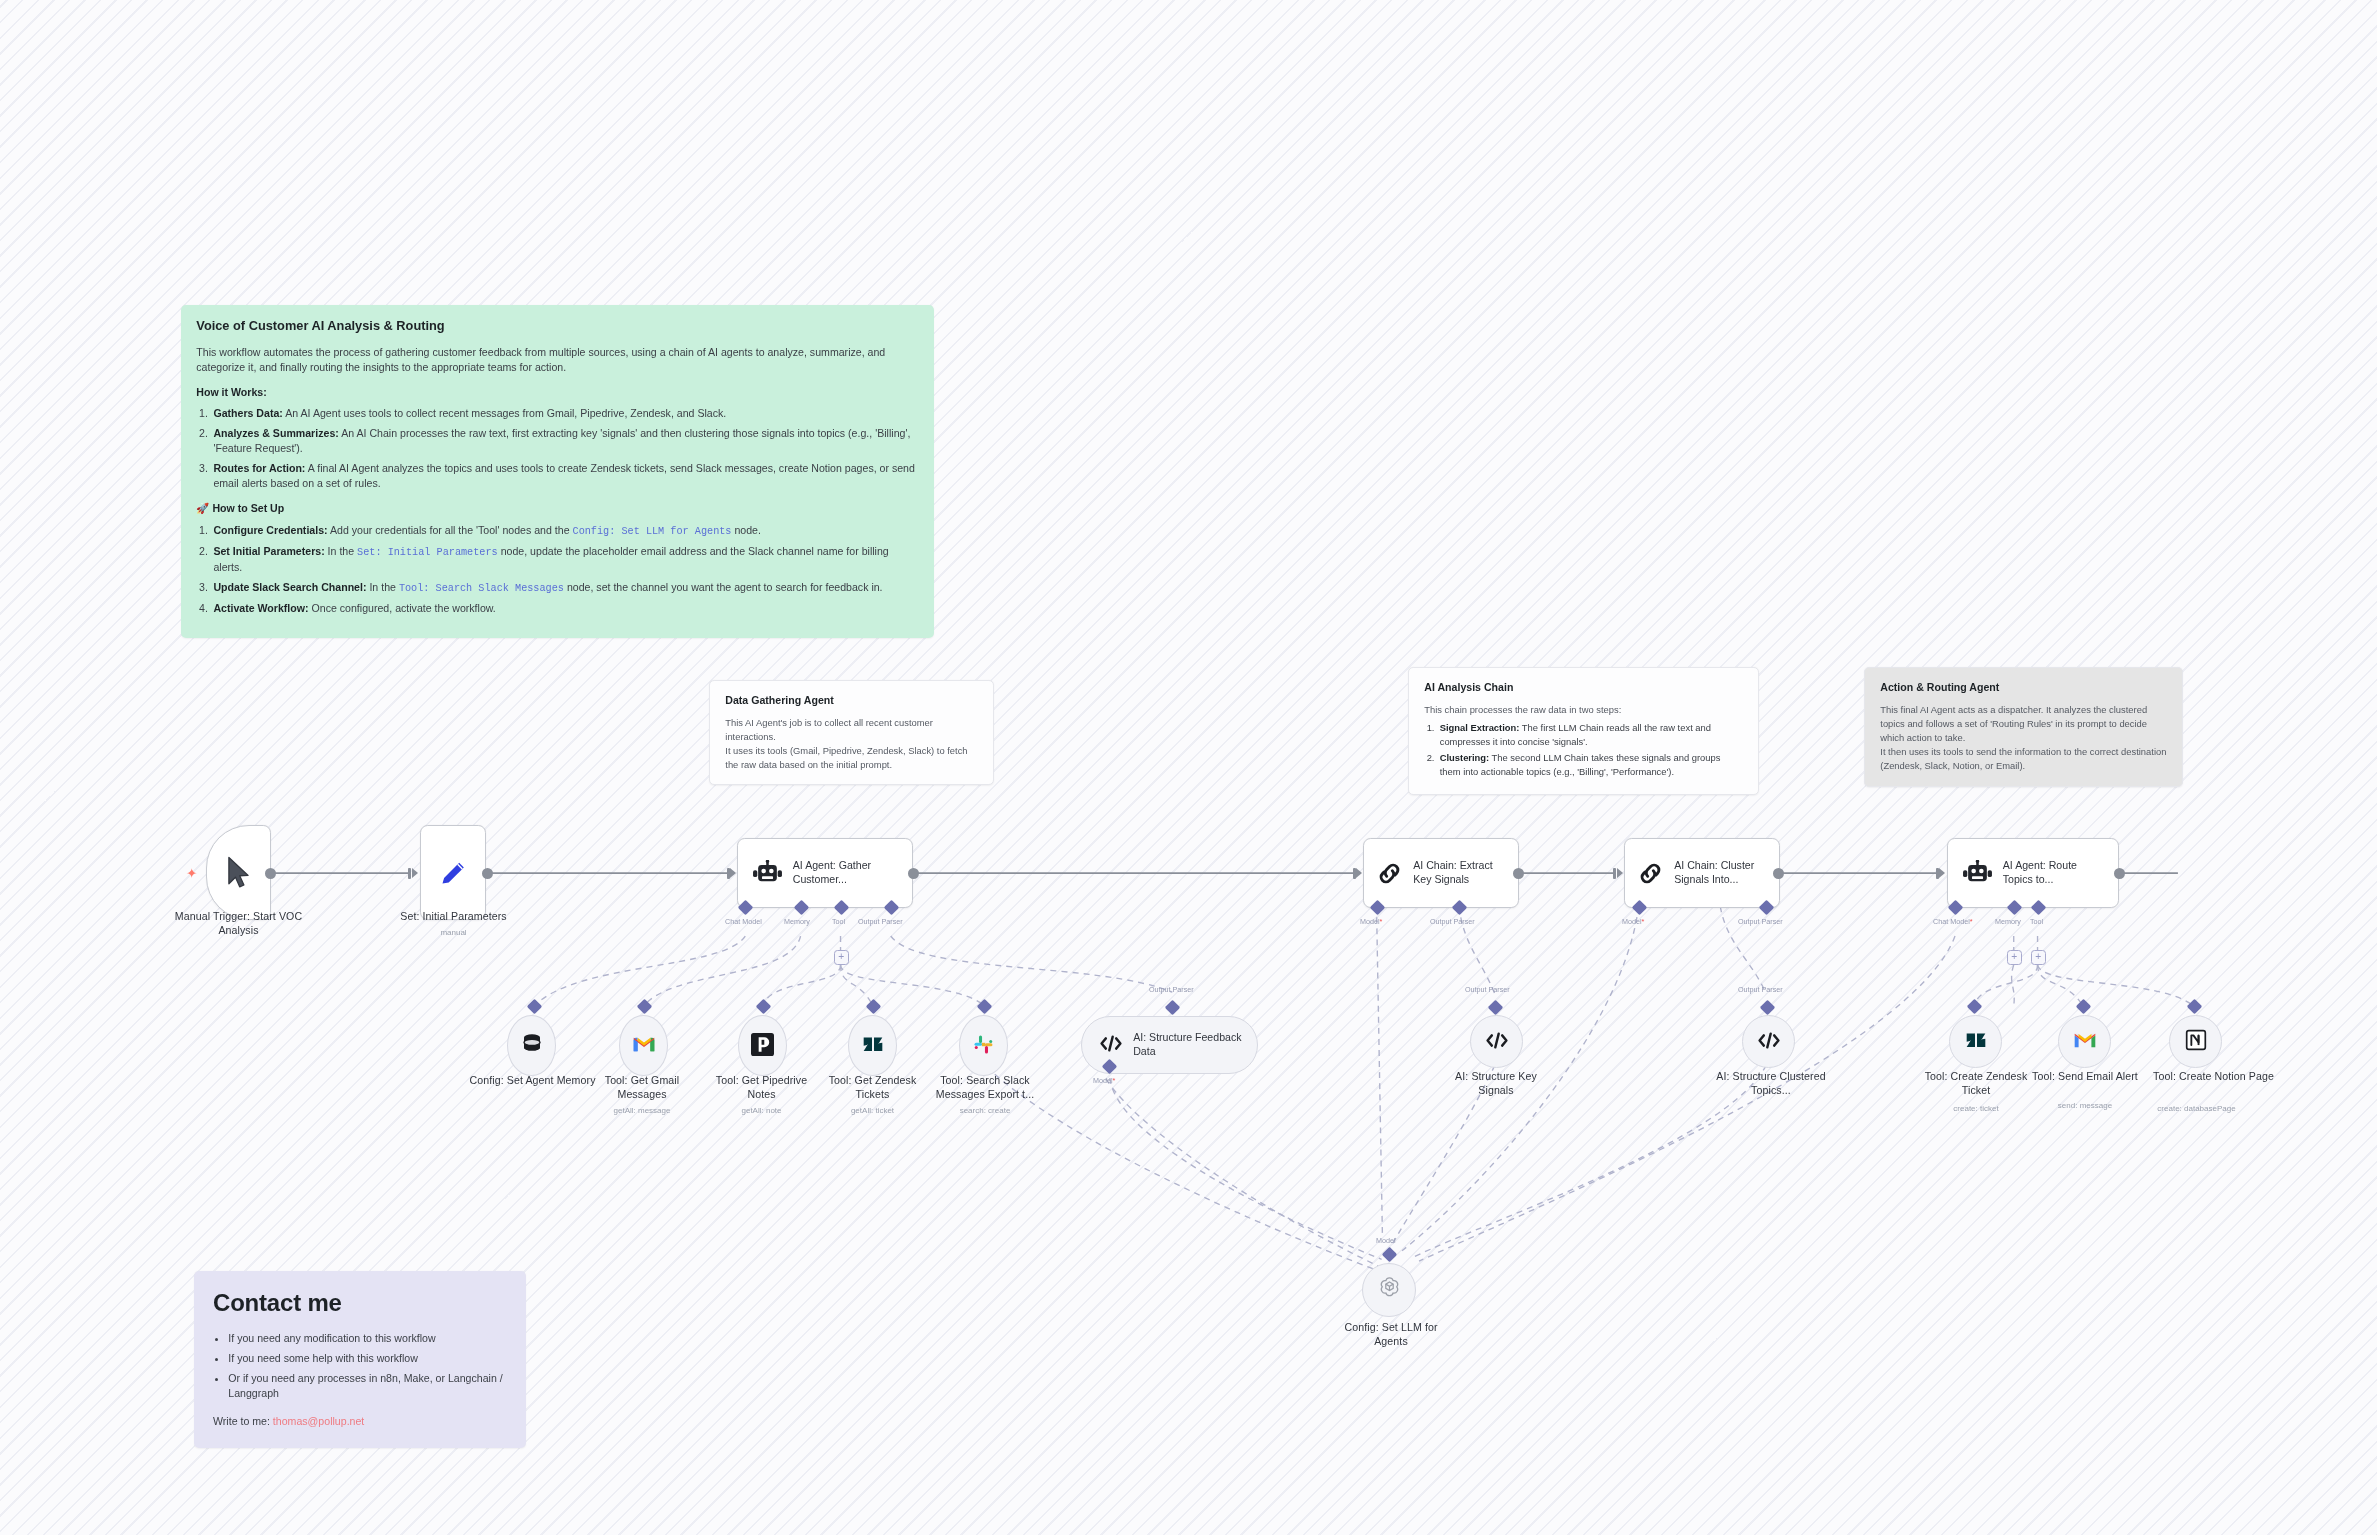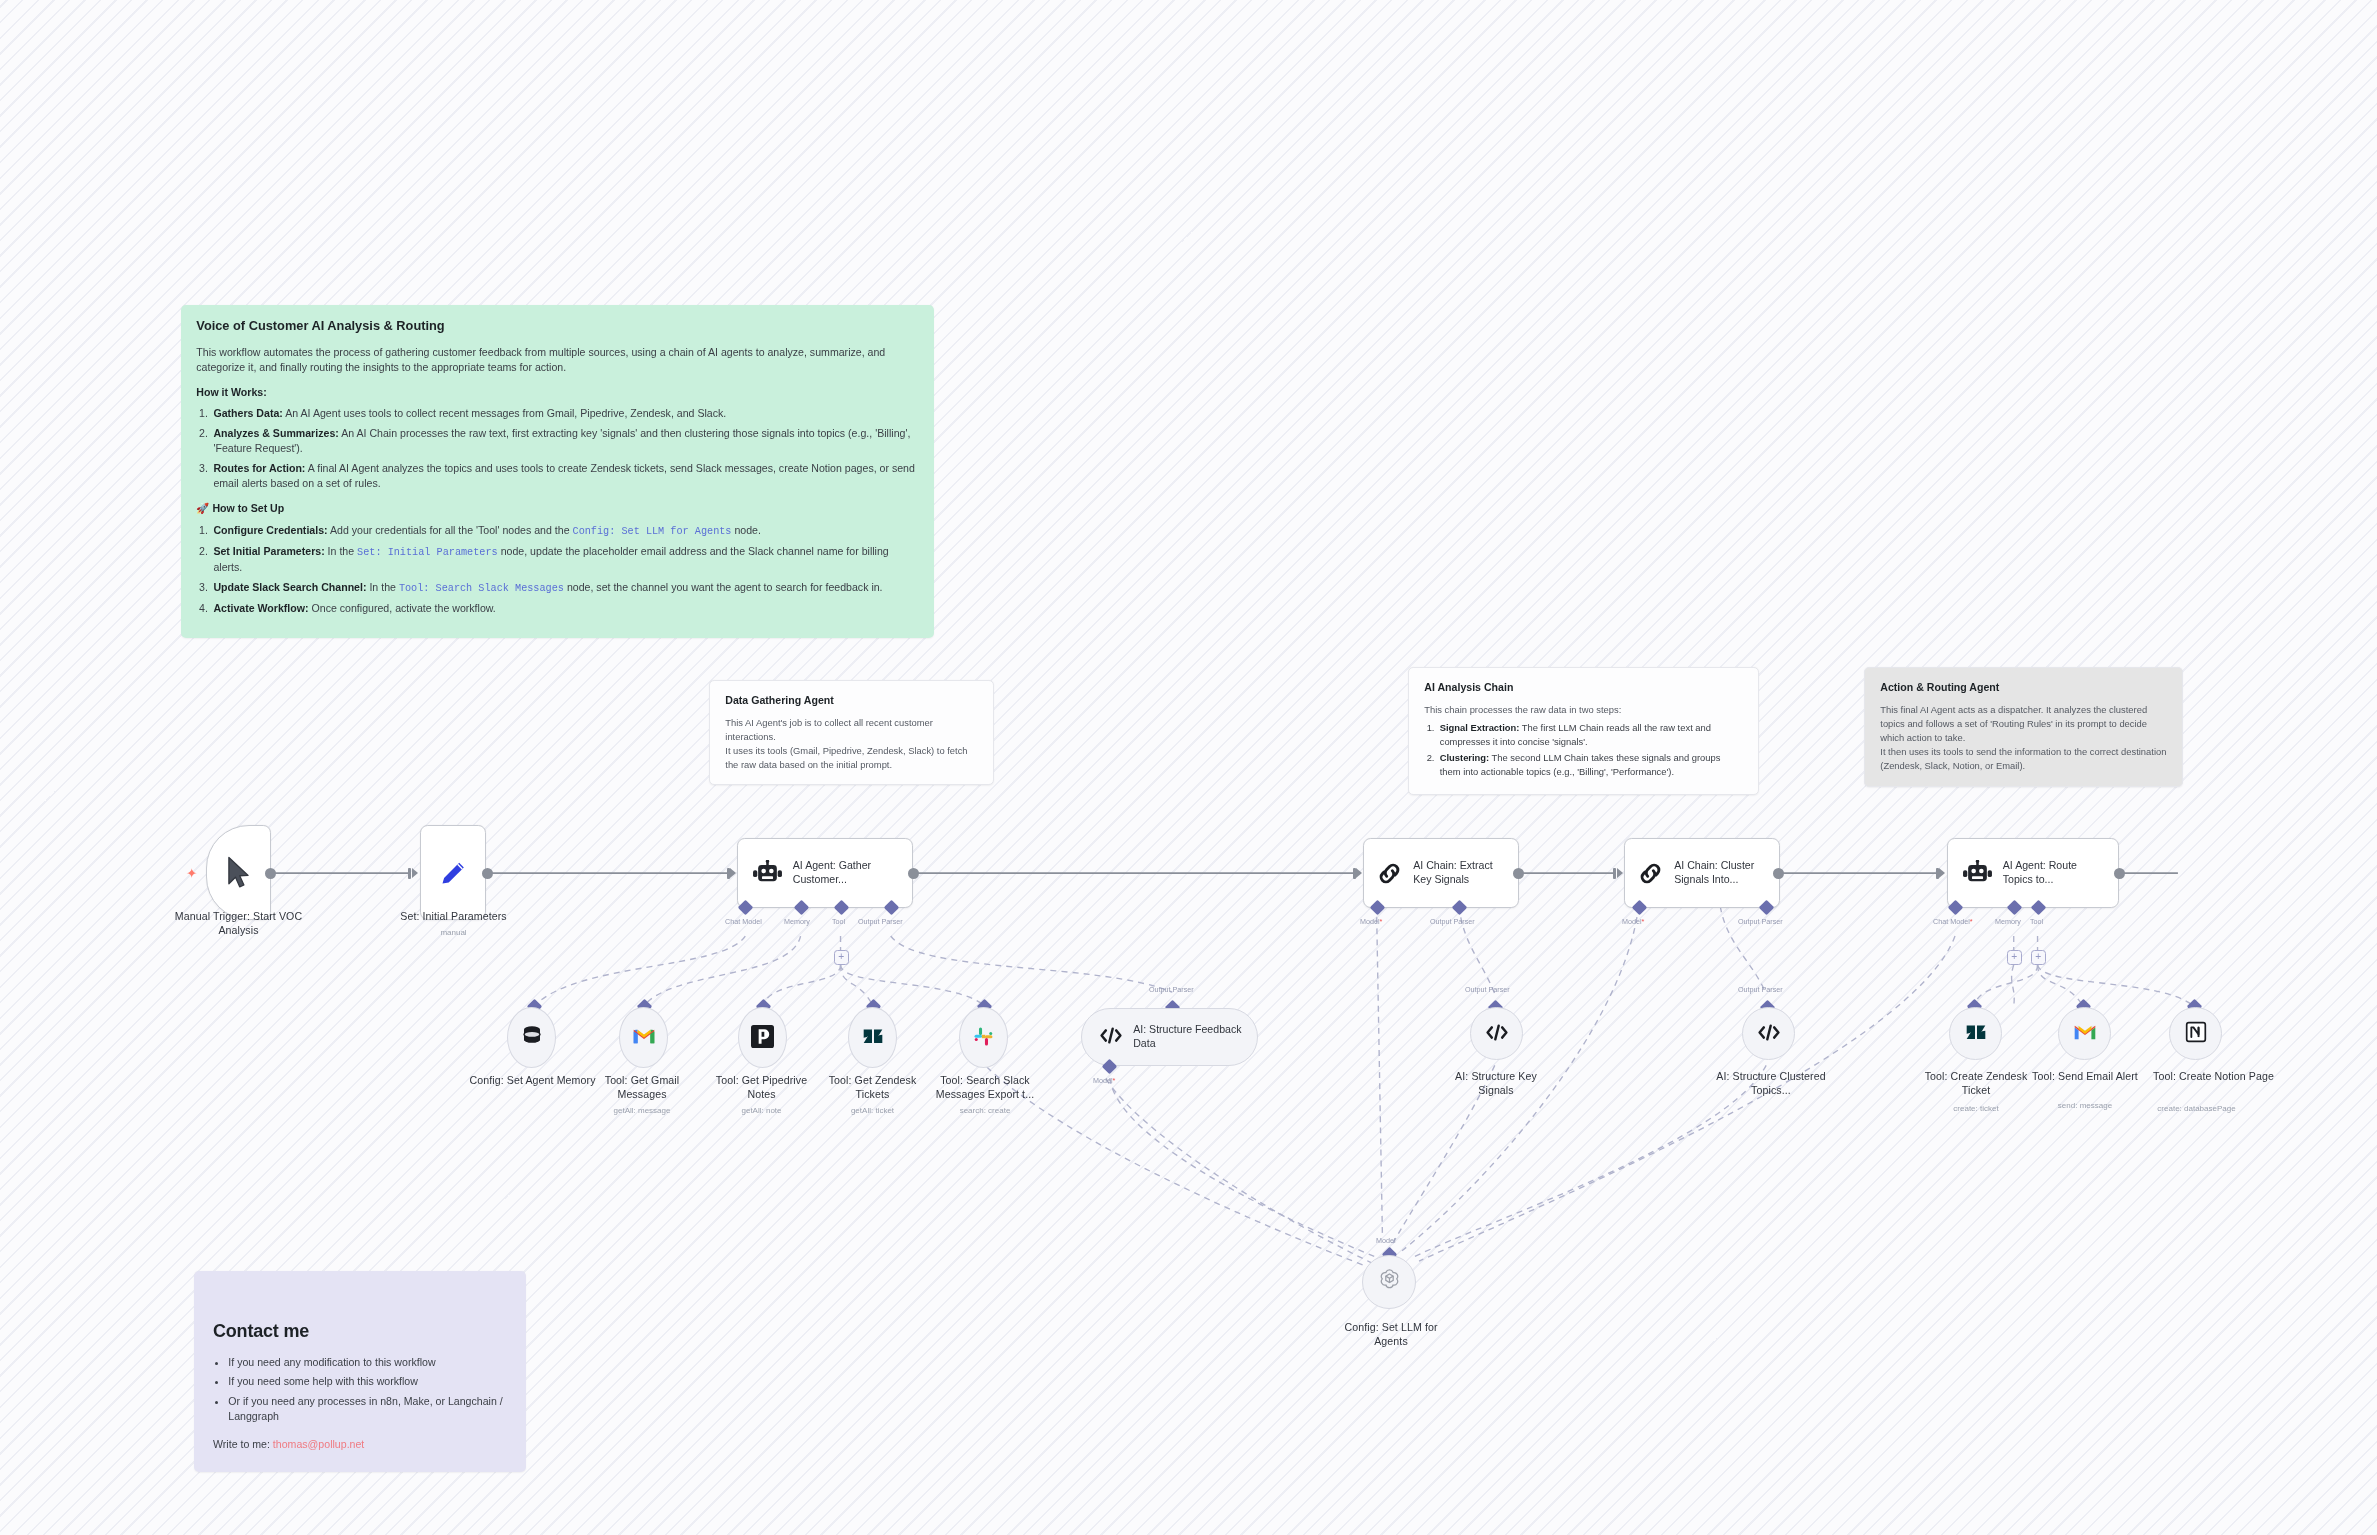--- a/index.html
+++ b/index.html
@@ -34,21 +34,21 @@
   .sticky ol { margin: 0 0 9.4px 14.5px; font-size: 10.6px; color: #3b3f46; }
   .sticky ol li { margin-bottom: 4.3px; padding-left: 2.6px; }
   .sticky b { font-weight: 700; color: #1d2226; }
   .code { font-family: "Liberation Mono", monospace; color: #5a6fd6; font-size: 10.2px; }
 
   #note-main  { left: 181px; top: 305px;  width: 753px; background: #c9f0dc; }
   #note-dga   { left: 709px; top: 680px;  width: 285px; background: #fdfdfe; border: 0.9px solid #e6e7ec; }
   #note-chain { left: 1408px; top: 667px; width: 351px; background: #fdfdfe; border: 0.9px solid #e6e7ec; }
   #note-route { left: 1864px; top: 667px; width: 319px; background: #e5e5e5; border: 0.9px solid #e6e7ec; }
   #note-contact { left: 194px; top: 1271px; width: 332px; background: #e4e3f4; padding: 15.3px 19px 19px 19px; }
-  #note-contact h3 { font-size: 18px; margin-bottom: 10.2px; letter-spacing: -0.2px; margin-top: 32px;}
+  #note-contact h3 { font-size: 24px; margin-bottom: 10.2px; letter-spacing: -0.2px;}
   #note-contact ul { margin-left: 15.3px; font-size: 10.6px; color: #3b3f46; }
   #note-contact ul li { margin-bottom: 4.3px; }
   #note-contact .write { font-size: 10.6px; color: #3b3f46; margin-top: 12.8px; }
   #note-contact .write a { color: #ef7b82; text-decoration: none; }
   .sticky-sm-title { font-size: 10.6px; font-weight: 700; color: #1d2226; margin-bottom: 7.7px; }
   .sticky-sm-body  { font-size: 9.4px; color: #555a63; line-height: 1.5; }
   .sticky-sm-body ol { margin: 3.4px 0 0 12.8px; font-size: 9.4px; }
   .sticky-sm-body ol li { margin-bottom: 2.6px; }
 
   
@@ -67,21 +67,21 @@
     position: absolute; text-align: center; font-size: 8px; color: #9aa0ad;
   }
   .ntitle-inline {
     font-size: 10.6px; color: #31353d; line-height: 1.3; padding-right: 8.5px;
   }
   .icon-wrap { display:flex; align-items:center; justify-content:center; flex:none; }
 
   
   .subnode {
     position: absolute; background: #f3f4f8; border: 0.9px solid #d7d9e2;
-    display: flex; align-items: center; justify-content: center;
+    display: flex; align-items: center; justify-content: center; margin-top: 8px;
   }
   .subnode.circle { border-radius: 50%; }
   .subnode.pill   { border-radius: 34px; }
   .subnode.ellipse{ border-radius: 50%; }
 
   
   .diamond {
     position: absolute; width: 11px; height: 11px; background: #6b6fae;
     transform: rotate(45deg); border-radius: 1.7px;
   }

